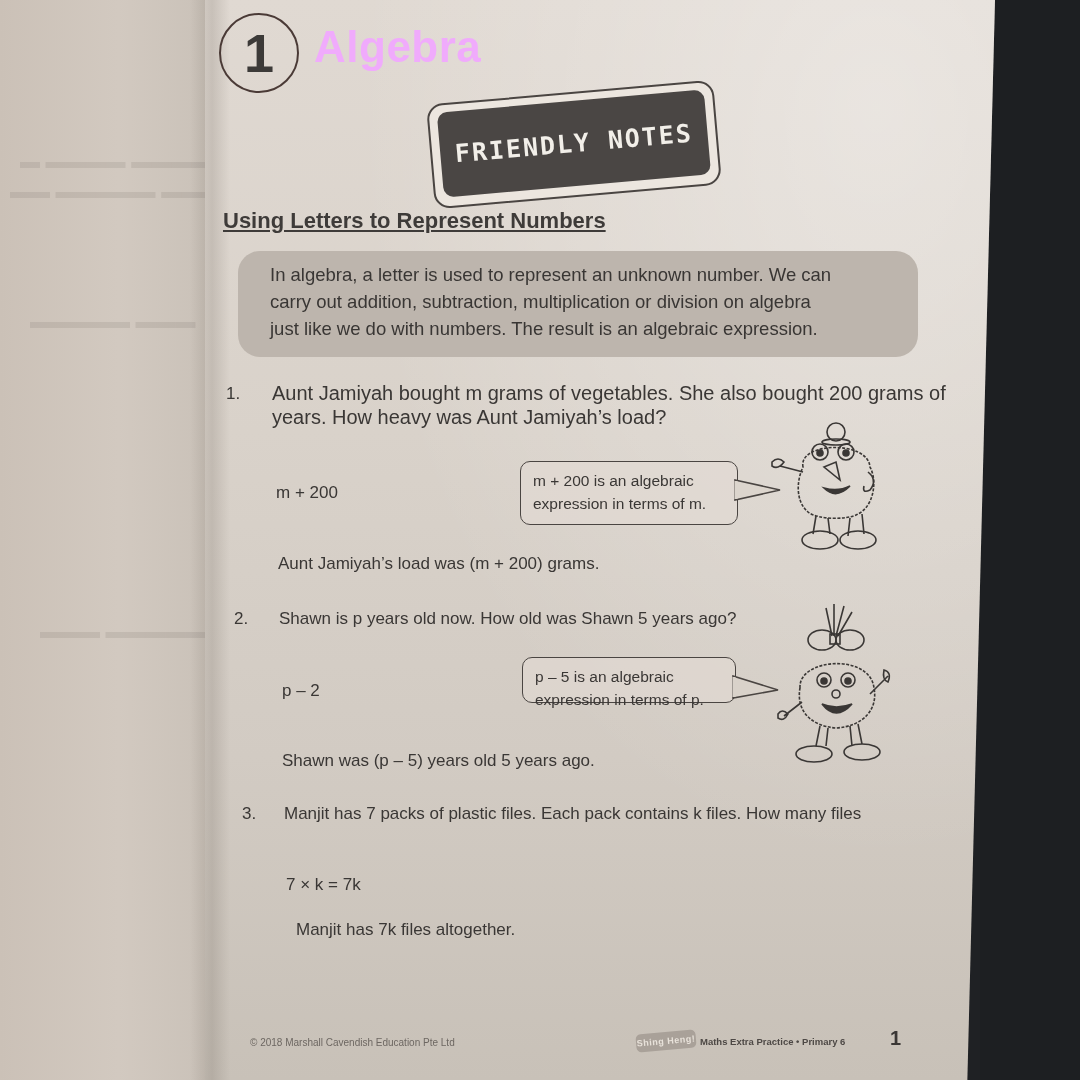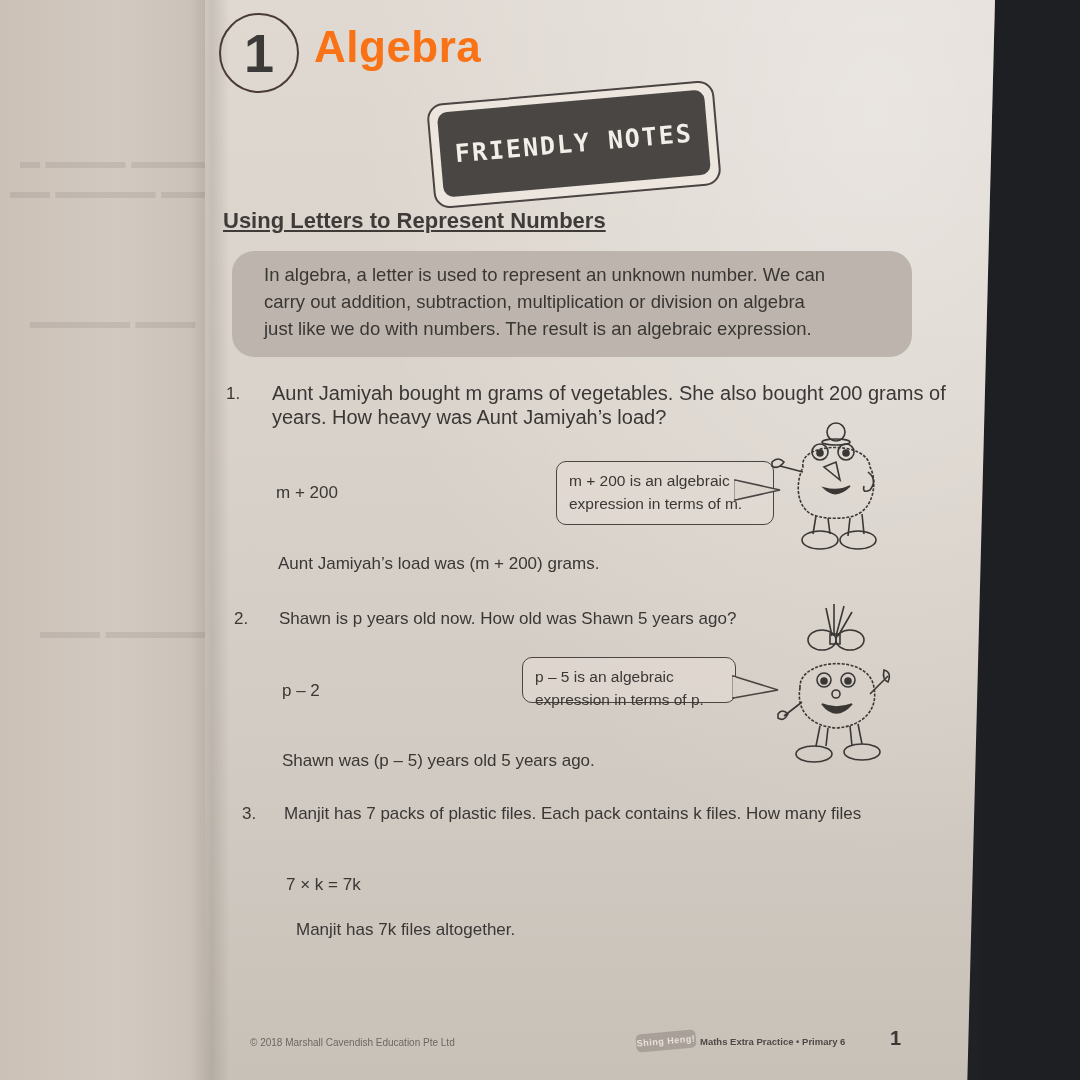--- a/index.html
+++ b/index.html
@@ -42,42 +42,42 @@
   .chapter-badge {
     position: absolute; left: 219px; top: 13px; width: 80px; height: 80px;
     border: 2px solid #4a3a36; border-radius: 50%;
     display: flex; align-items: center; justify-content: center;
   }
   .chapter-badge span {
     font-weight: bold; font-size: 54px; color: #3c3a38; line-height: 1;
   }
   .chapter-title {
     position: absolute; left: 314px; top: 22px;
-    font-size: 44px; font-weight: bold; color: #f97316; letter-spacing: 0.5px;
+    font-size: 44px; font-weight: bold; color: #f0abfc; letter-spacing: 0.5px;
   }
   .notes-badge-outer {
     position: absolute; left: 430px; top: 92px; width: 288px; height: 105px;
     border: 2px solid #4a4542; border-radius: 16px;
     background: #ece6df; transform: rotate(-5deg);
   }
   .notes-badge-inner {
     position: absolute; left: 8px; top: 7px; right: 8px; bottom: 9px;
     background: #4a4644; border-radius: 10px;
     display: flex; align-items: center; justify-content: center;
   }
   .notes-badge-inner span {
     color: #f2efe9; font-family: "DejaVu Sans Mono", monospace;
     font-size: 25px; font-weight: bold; letter-spacing: 2px;
   }
   .section-title {
     position: absolute; left: 223px; top: 208px;
     font-size: 22px; font-weight: bold; color: #3e3b39; text-decoration: underline;
   }
   .intro-box {
-    position: absolute; left: 232px; top: 251px; width: 680px; height: 106px;
+    position: absolute; left: 238px; top: 251px; width: 680px; height: 106px;
     background: #bdb5ad; border-radius: 22px;
     padding: 10px 20px 0 32px;
     font-size: 18.5px; line-height: 27px; color: #393634;
   }
 
   
   .q { position: absolute; font-size: 17px; line-height: 24px; color: #3a3735; }
   .q-num { position: absolute; font-size: 17px; color: #3a3735; }
 
   .bubble {
@@ -142,21 +142,21 @@
   <div>carry out addition, subtraction, multiplication or division on algebra</div>
   <div>just like we do with numbers. The result is an algebraic expression.</div>
 </div>
 
 <div class="q-num" style="left:226px;top:384px;">1.</div>
 <div class="q" style="left:272px;top:381px;font-size:20px;">
   <div>Aunt Jamiyah bought m grams of vegetables. She also bought 200 grams of</div>
   <div>years. How heavy was Aunt Jamiyah’s load?</div>
 </div>
 <div class="q" style="left:276px;top:481px;">m + 200</div>
-<div class="bubble" style="left:520px;top:461px;width:218px;height:64px;margin-left:36px;">
+<div class="bubble" style="left:520px;top:461px;width:218px;height:64px;">
   <div>m + 200 is an algebraic</div>
   <div>expression in terms of m.</div>
 </div>
 <svg class="bubble-tail" style="left:734px;top:472px;" viewBox="0 0 56 40">
   <polygon points="1,8 46,18 1,28" fill="#dcd5cd" stroke="#4a4542" stroke-width="1.6"></polygon>
   <line x1="2" y1="9" x2="2" y2="27" stroke="#dcd5cd" stroke-width="3"></line>
 </svg>
 <svg class="mascot" style="left:758px;top:422px;" width="150" height="135" viewBox="0 0 150 135">
   <g fill="none" stroke="#3a3735" stroke-width="1.6">
     <circle cx="78" cy="10" r="9"></circle>

